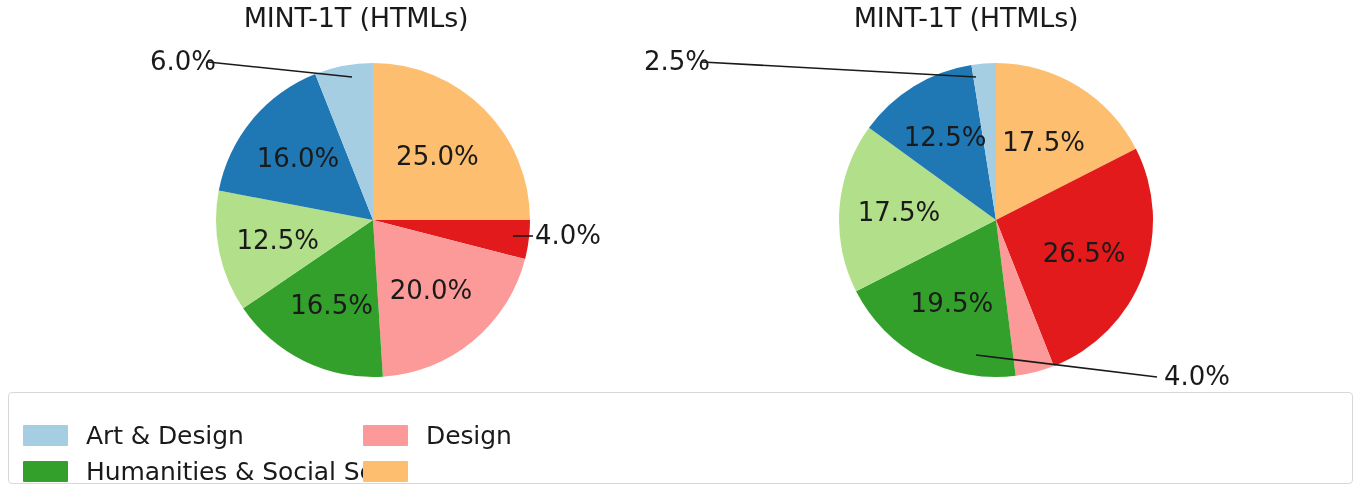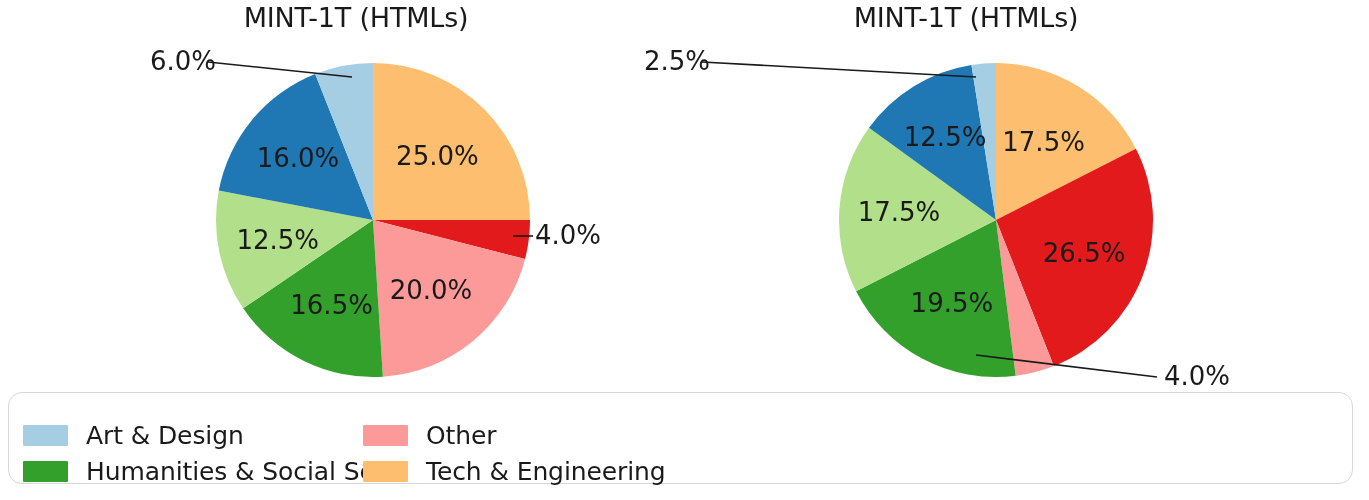--- a/index.html
+++ b/index.html
@@ -70,21 +70,21 @@
   }
 
   .legend-box {
     position: absolute;
     left: 8px;
     top: 392px;
     width: 1345px;
     height: 92px;
     box-sizing: border-box;
     border: 1.5px solid #d8d8d8;
-    border-radius: 14px;
+    border-radius: 4px;
     background: #ffffff;
     display: grid;
     grid-template-columns: 340px 350px 290px 360px;
     grid-template-rows: 1fr 1fr;
     grid-auto-flow: column;
     align-items: center;
     padding: 24px 0 6px 14px;
   }
   .legend-item {
     display: flex;
@@ -160,19 +160,18 @@
     <div class="legend-item">
       <span class="legend-swatch" style="background: rgb(166, 206, 227);"></span>
       <span class="legend-label">Art &amp; Design</span>
     </div>
     <div class="legend-item">
       <span class="legend-swatch" style="background: rgb(51, 160, 44);"></span>
       <span class="legend-label">Humanities &amp; Social Sci.</span>
     </div>
     <div class="legend-item">
       <span class="legend-swatch" style="background: rgb(251, 154, 153);"></span>
-      <span class="legend-label">Other</span>
+      <span class="legend-label">Design</span>
     </div>
     <div class="legend-item">
       <span class="legend-swatch" style="background: rgb(253, 191, 111);"></span>
-      <span class="legend-label">Tech &amp; Engineering</span>
     </div>
   </div>
 
 </body></html>

